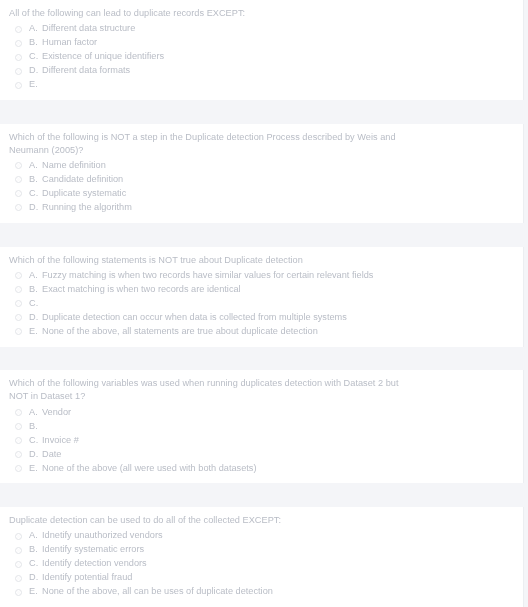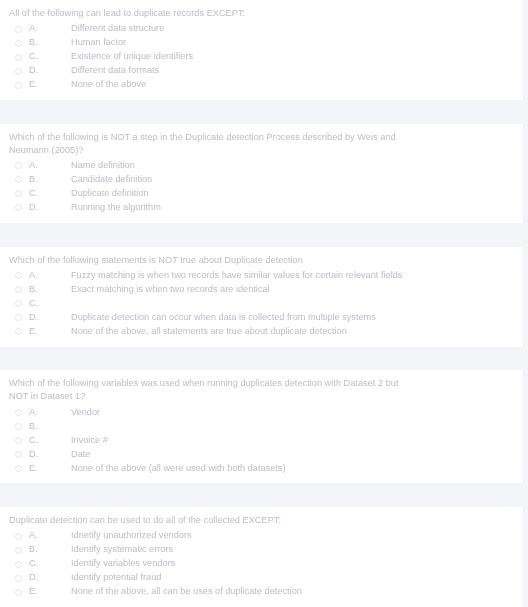--- a/index.html
+++ b/index.html
@@ -80,21 +80,20 @@
   }
   .option-letter {
     width: 13px;
     flex: none;
     color: #b9bdc6;
   }
   .option-text {
     flex: 1 1 auto;
     color: #b9bdc6;
     max-width: 392px;
-    margin-left: 29px;
   }
 </style>
 </head>
 <body>
 
 <div id="quiz-root">
     <div class="question-card">
       <p class="question-stem">All of the following can lead to duplicate records EXCEPT:</p>
       <ul class="options-list">
         <li class="option-row">
@@ -132,21 +131,20 @@
             <span class="option-letter">D.</span>
             <span class="option-text">Different data formats</span>
           </span>
         </li>
         <li class="option-row">
           <span class="radio-cell">
             <span class="radio-mark"></span>
           </span>
           <span class="option-body">
             <span class="option-letter">E.</span>
-            <span class="option-text">None of the above</span>
           </span>
         </li>
       </ul>
     </div>
     <div class="card-gap"></div>
     <div class="question-card">
       <p class="question-stem">Which of the following is NOT a step in the Duplicate detection Process described by Weis and Neumann (2005)?</p>
       <ul class="options-list">
         <li class="option-row">
           <span class="radio-cell">
@@ -165,21 +163,21 @@
             <span class="option-letter">B.</span>
             <span class="option-text">Candidate definition</span>
           </span>
         </li>
         <li class="option-row">
           <span class="radio-cell">
             <span class="radio-mark"></span>
           </span>
           <span class="option-body">
             <span class="option-letter">C.</span>
-            <span class="option-text">Duplicate definition</span>
+            <span class="option-text">Duplicate systematic</span>
           </span>
         </li>
         <li class="option-row">
           <span class="radio-cell">
             <span class="radio-mark"></span>
           </span>
           <span class="option-body">
             <span class="option-letter">D.</span>
             <span class="option-text">Running the algorithm</span>
           </span>
@@ -307,21 +305,21 @@
             <span class="option-letter">B.</span>
             <span class="option-text">Identify systematic errors</span>
           </span>
         </li>
         <li class="option-row">
           <span class="radio-cell">
             <span class="radio-mark"></span>
           </span>
           <span class="option-body">
             <span class="option-letter">C.</span>
-            <span class="option-text">Identify variables vendors</span>
+            <span class="option-text">Identify detection vendors</span>
           </span>
         </li>
         <li class="option-row">
           <span class="radio-cell">
             <span class="radio-mark"></span>
           </span>
           <span class="option-body">
             <span class="option-letter">D.</span>
             <span class="option-text">Identify potential fraud</span>
           </span>

